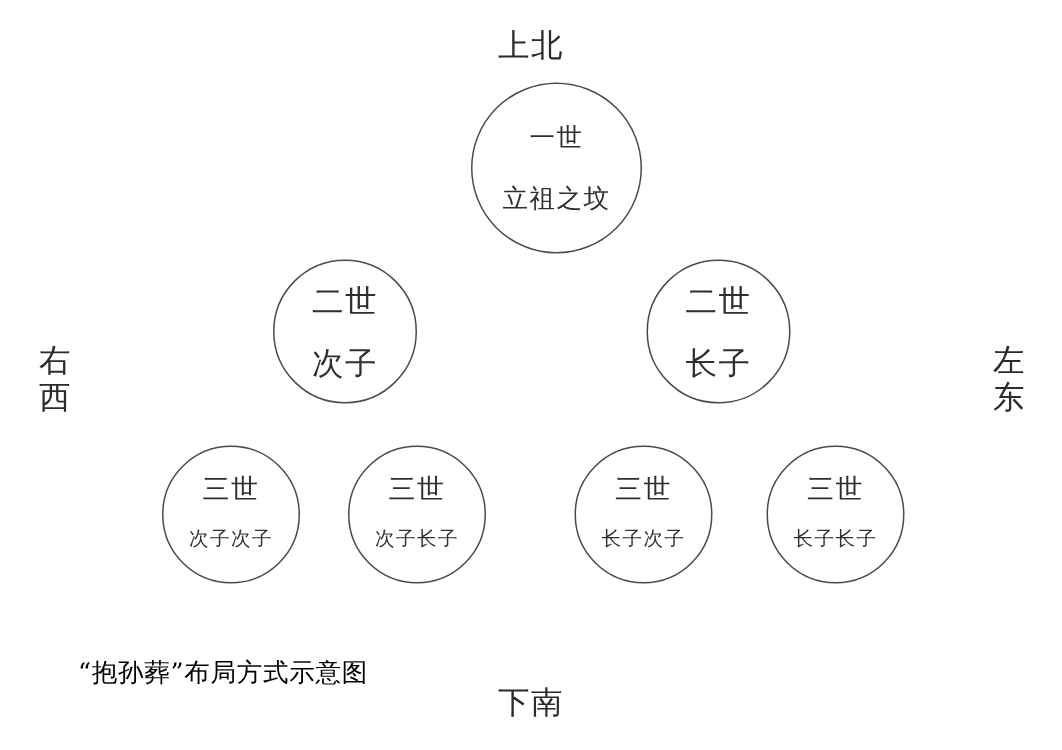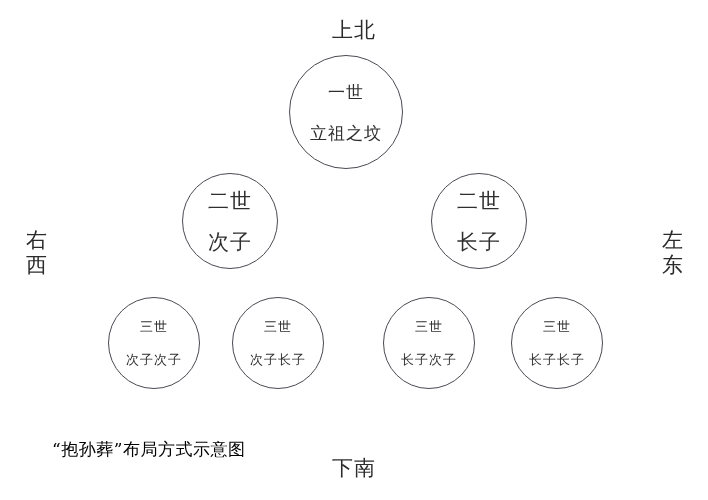--- a/index.html
+++ b/index.html
@@ -73,21 +73,21 @@
     line-height: 20px;
     color: #2f2f2f;
     letter-spacing: 1px;
     white-space: nowrap;
     margin-top: 19px;
   }
   .node.gen1 .gen,
   .node.gen1 .name { font-size: 17px; line-height: 22px; }
   .node.gen2 .gen,
   .node.gen2 .name { font-size: 21px; line-height: 22px; }
-  .node.gen3 .gen { font-size: 13px; line-height: 17px; }
+  .node.gen3 .gen { font-size: 18px; line-height: 17px; }
   .node.gen3 .name { font-size: 13px; line-height: 17px; margin-top: 16px; }
 
   
   .caption {
     position: absolute;
     left: 52px;
     top: 440px;
     font-size: 17px;
     line-height: 18px;
     color: #000000;
@@ -104,21 +104,21 @@
 
   <div class="compass compass-west">右
 西</div>
 
   <div class="compass compass-east">左
 东</div>
 
   <div class="compass compass-south">下南</div>
 
   <div id="nodes-layer">
-      <div class="node gen1" style="left: 289px; top: 55px; width: 114px; height: 114px; justify-content: center;">
+      <div class="node gen1" style="left: 314px; top: 55px; width: 114px; height: 114px; justify-content: center;">
         <div class="gen">一世</div>
         <div class="name">立祖之坟</div>
       </div>
       <div class="node gen2" style="left: 182px; top: 173px; width: 96px; height: 96px;">
         <div class="gen">二世</div>
         <div class="name">次子</div>
       </div>
       <div class="node gen2" style="left: 431px; top: 173px; width: 96px; height: 96px;">
         <div class="gen">二世</div>
         <div class="name">长子</div>

